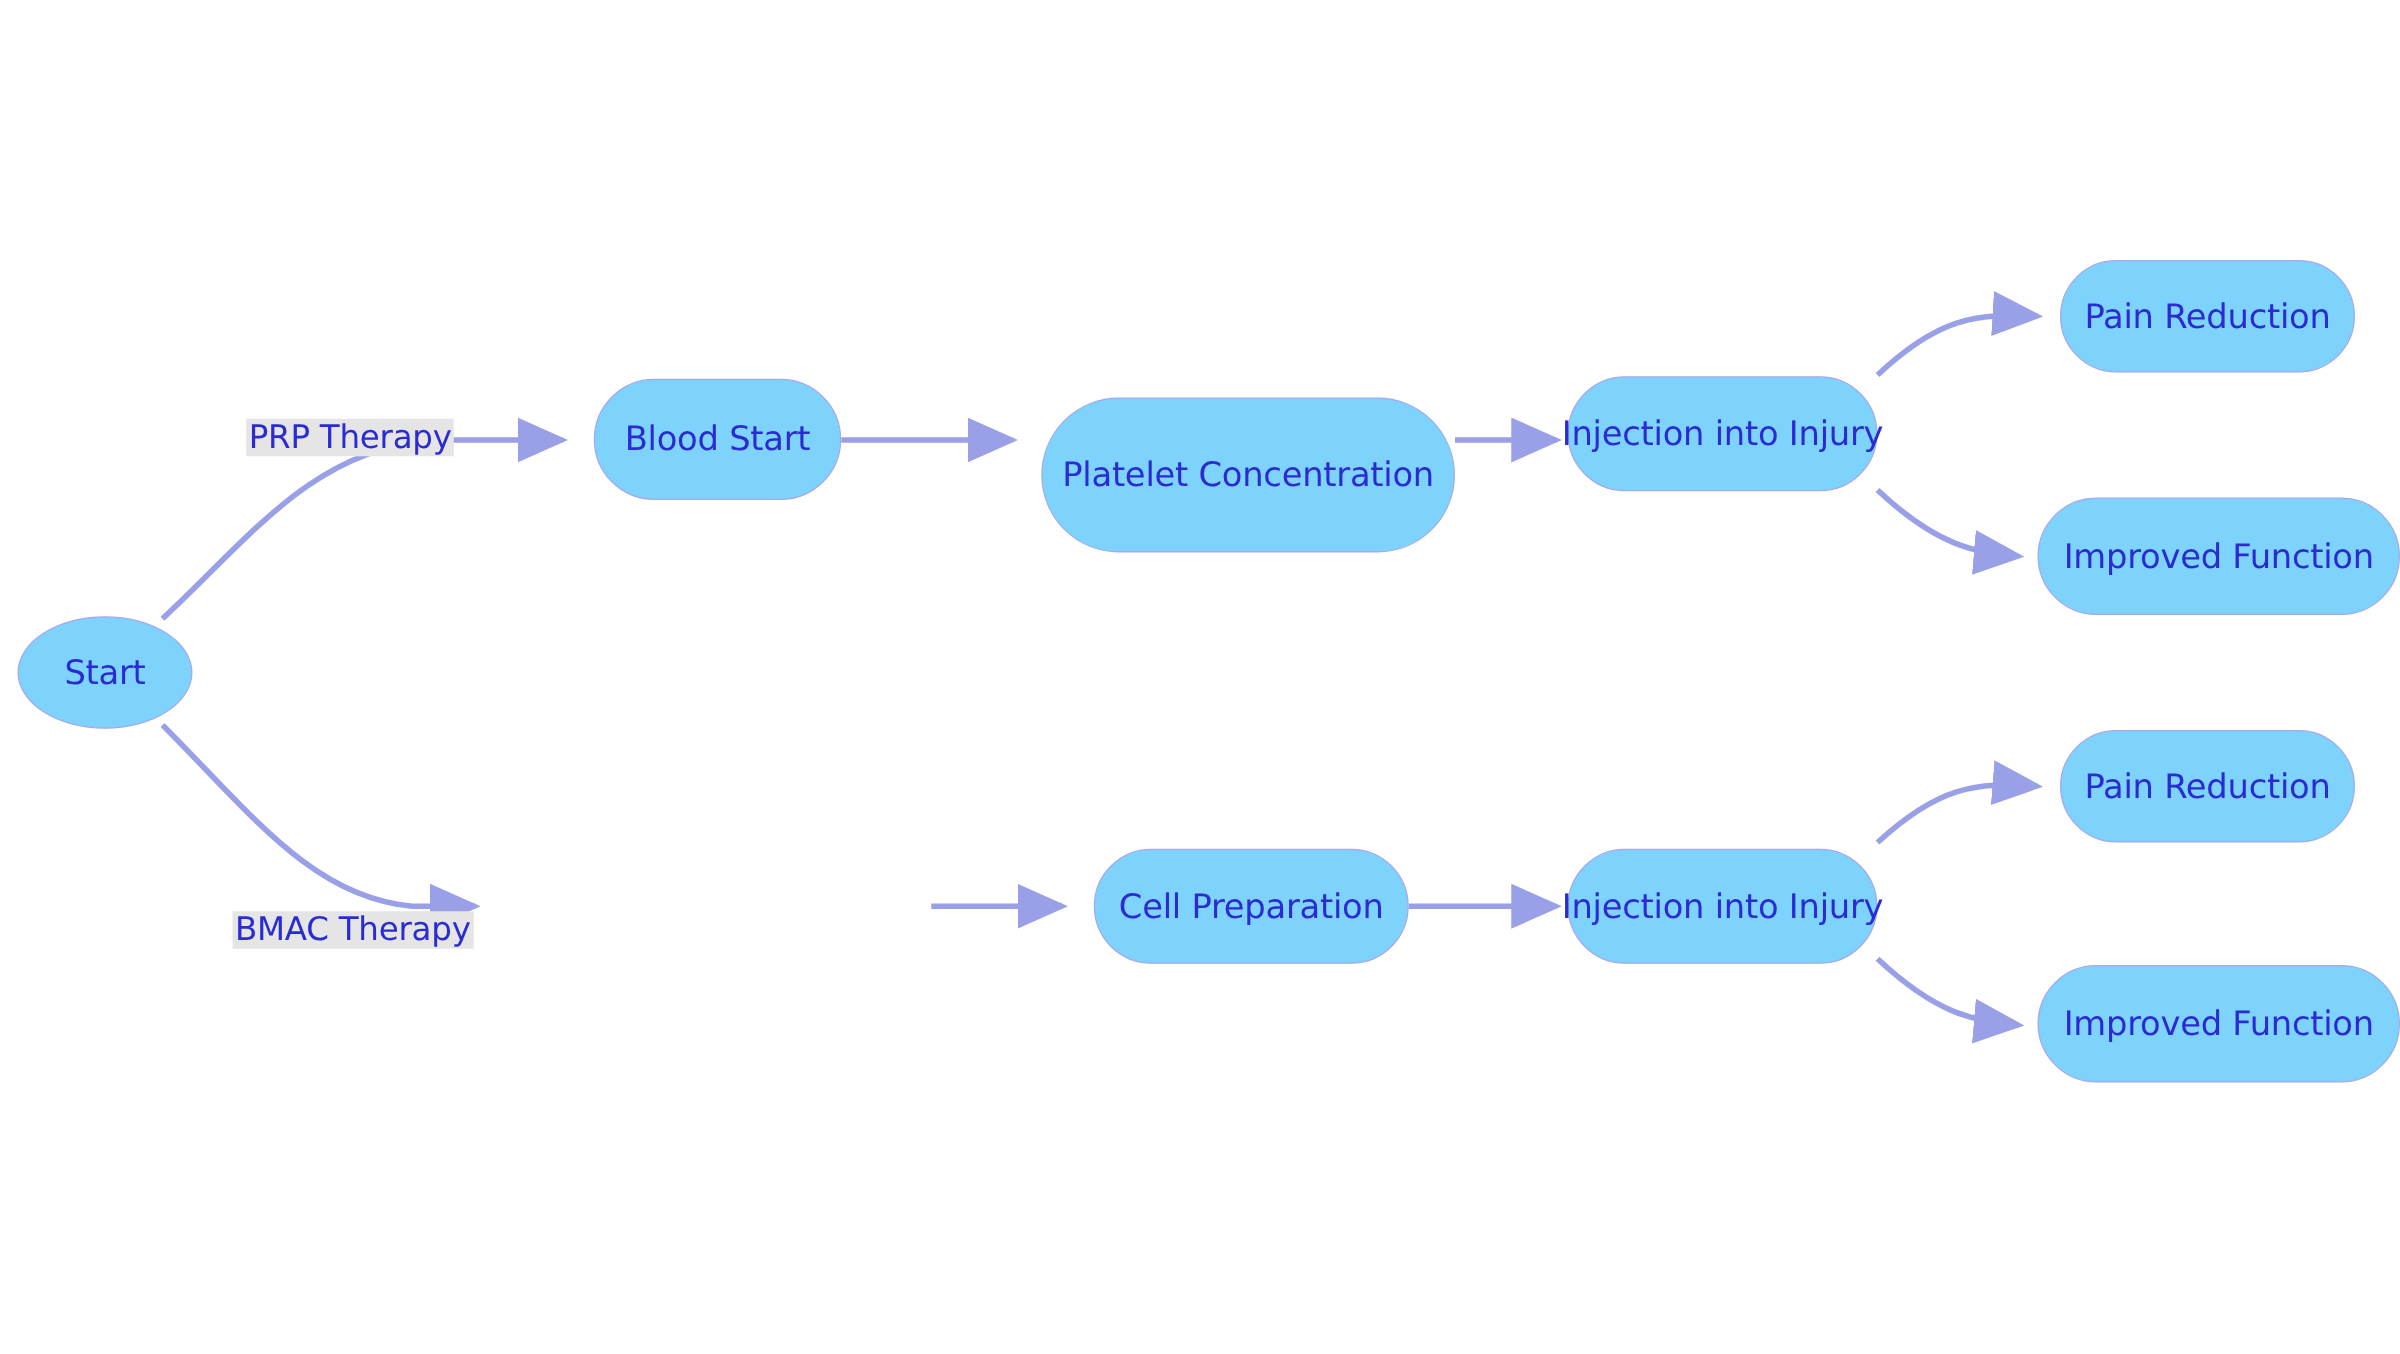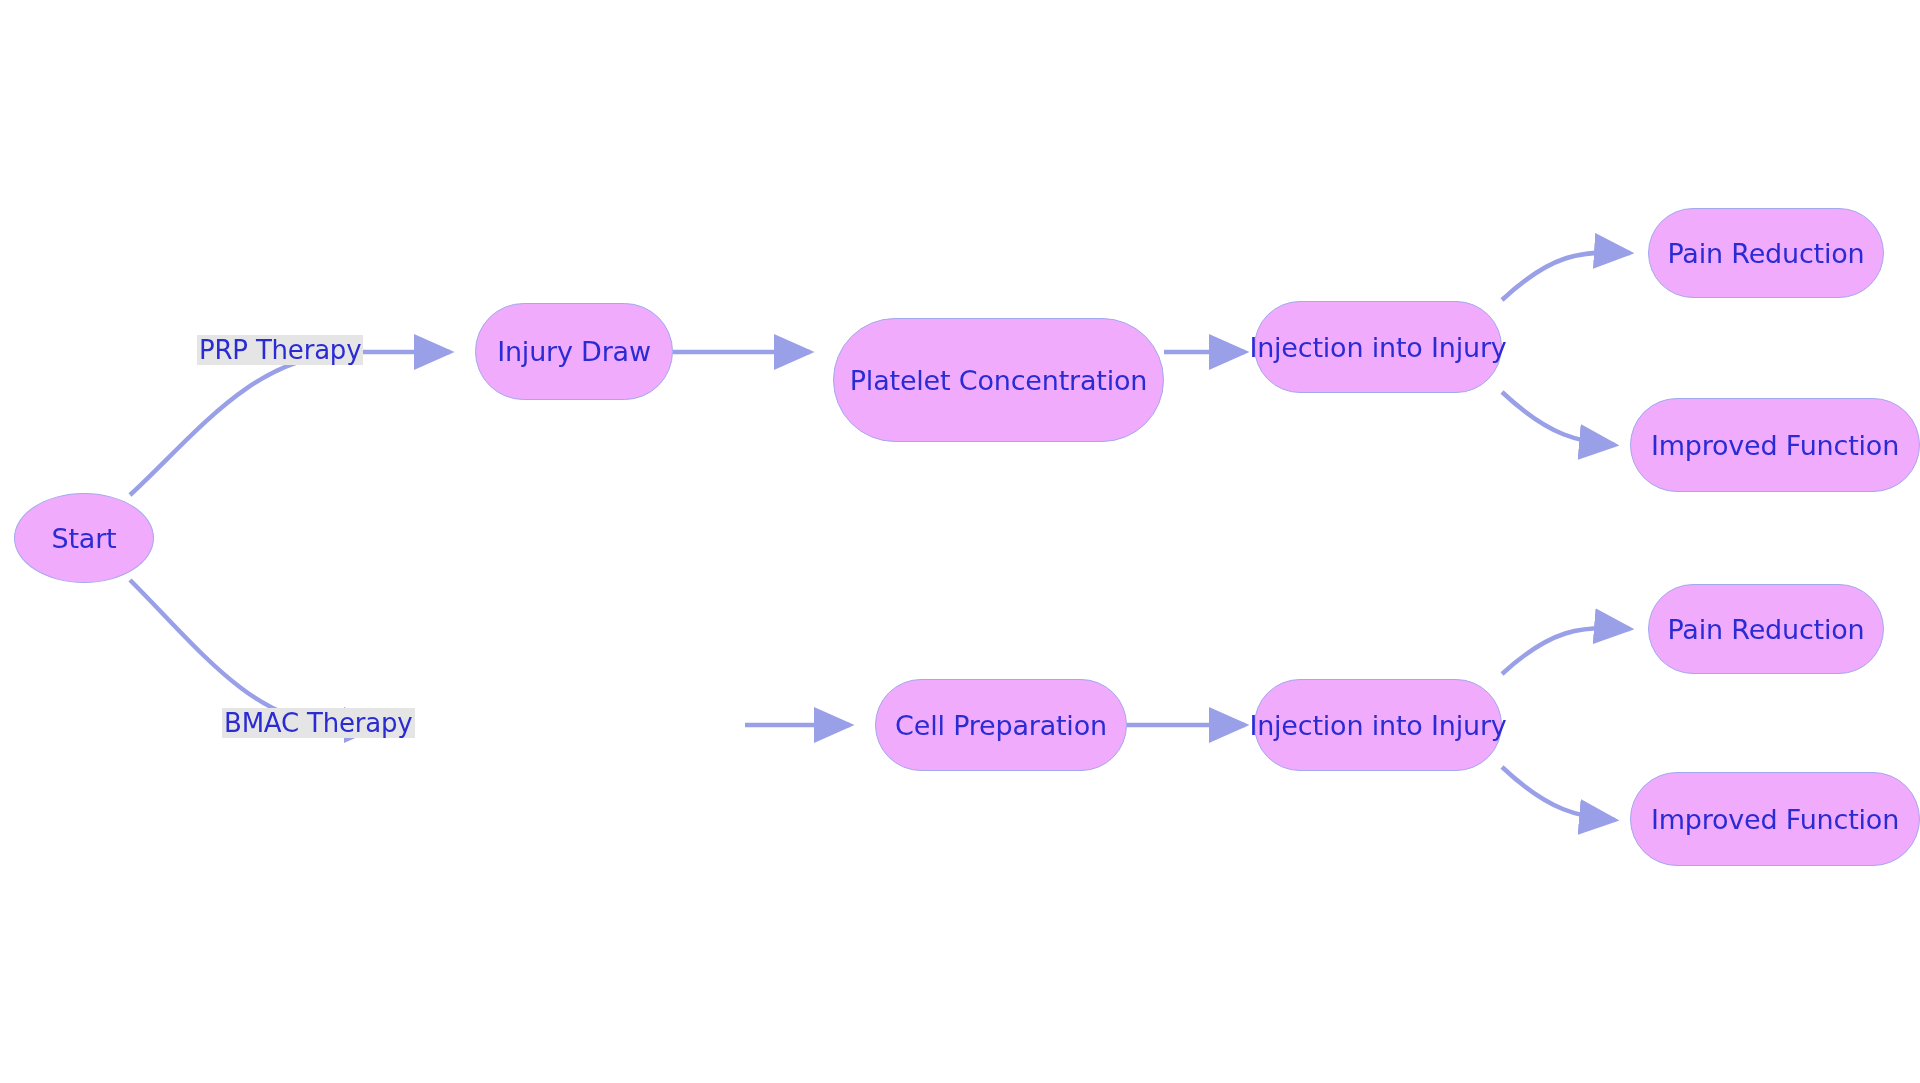--- a/index.html
+++ b/index.html
@@ -26,21 +26,21 @@
     top: 0;
     width: 1920px;
     height: 1083px;
   }
   .node {
     position: absolute;
     box-sizing: border-box;
     display: flex;
     align-items: center;
     justify-content: center;
-    background: #f0abfc;
+    background: #7dd3fc;
     border: 1.6px solid #a3a8ef;
     color: #2b2bd4;
     font-size: 27px;
     font-weight: 400;
     letter-spacing: -0.2px;
     white-space: nowrap;
     z-index: 2;
   }
   .node.stadium {
     border-radius: 999px;
@@ -93,21 +93,21 @@
     <path d="M 1502,674 C 1550,630 1580,625 1630,629" fill="none" stroke="#9aa0e8" stroke-width="4.5" marker-end="url(#arrowhead)"></path>
 
     <path d="M 1502,767 C 1550,812 1580,817 1615,820" fill="none" stroke="#9aa0e8" stroke-width="4.5" marker-end="url(#arrowhead)"></path>
   </svg>
 
   <div class="node ellipse" style="left:14px; top:493px; width:140px; height:90px;">
     <span class="node-label">Start</span>
   </div>
 
   <div class="node stadium" style="left:475px; top:303px; width:198px; height:97px;">
-    <span class="node-label">Injury Draw</span>
+    <span class="node-label">Blood Start</span>
   </div>
 
   <div class="node stadium" style="left:833px; top:298px; width:331px; height:124px;margin-top:20px;">
     <span class="node-label">Platelet Concentration</span>
   </div>
 
   <div class="node stadium" style="left:1254px; top:301px; width:248px; height:92px;">
     <span class="node-label">Injection into Injury</span>
   </div>
 
@@ -131,15 +131,15 @@
   <div class="node stadium" style="left:1648px; top:584px; width:236px; height:90px;">
     <span class="node-label">Pain Reduction</span>
   </div>
 
   <div class="node stadium" style="left:1630px; top:772px; width:290px; height:94px;">
     <span class="node-label">Improved Function</span>
   </div>
 
   <div class="edge-label" style="left:197px; top:335px;">PRP Therapy</div>
 
-  <div class="edge-label" style="left:186px; top:708px;margin-left:36px;">BMAC Therapy</div>
+  <div class="edge-label" style="left:186px; top:729px;">BMAC Therapy</div>
 
 </div>
 
 </body></html>

